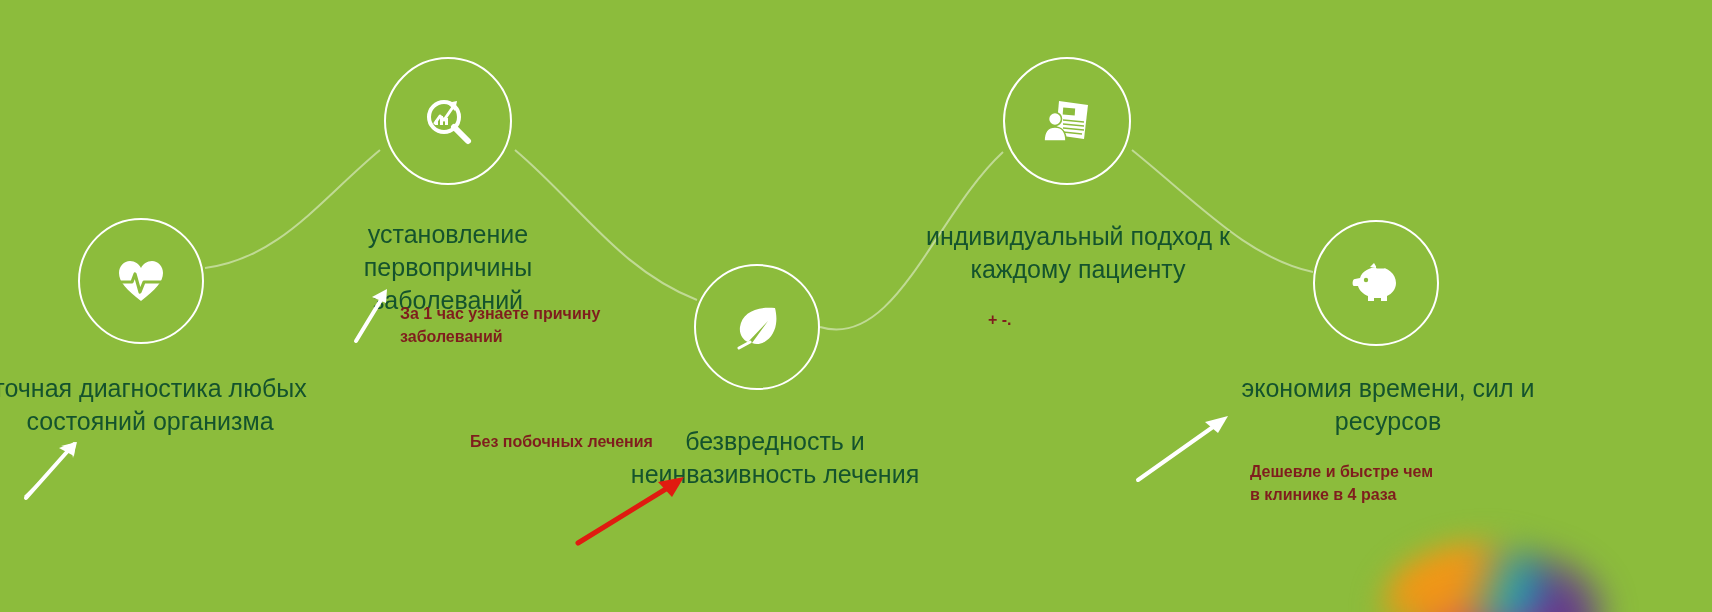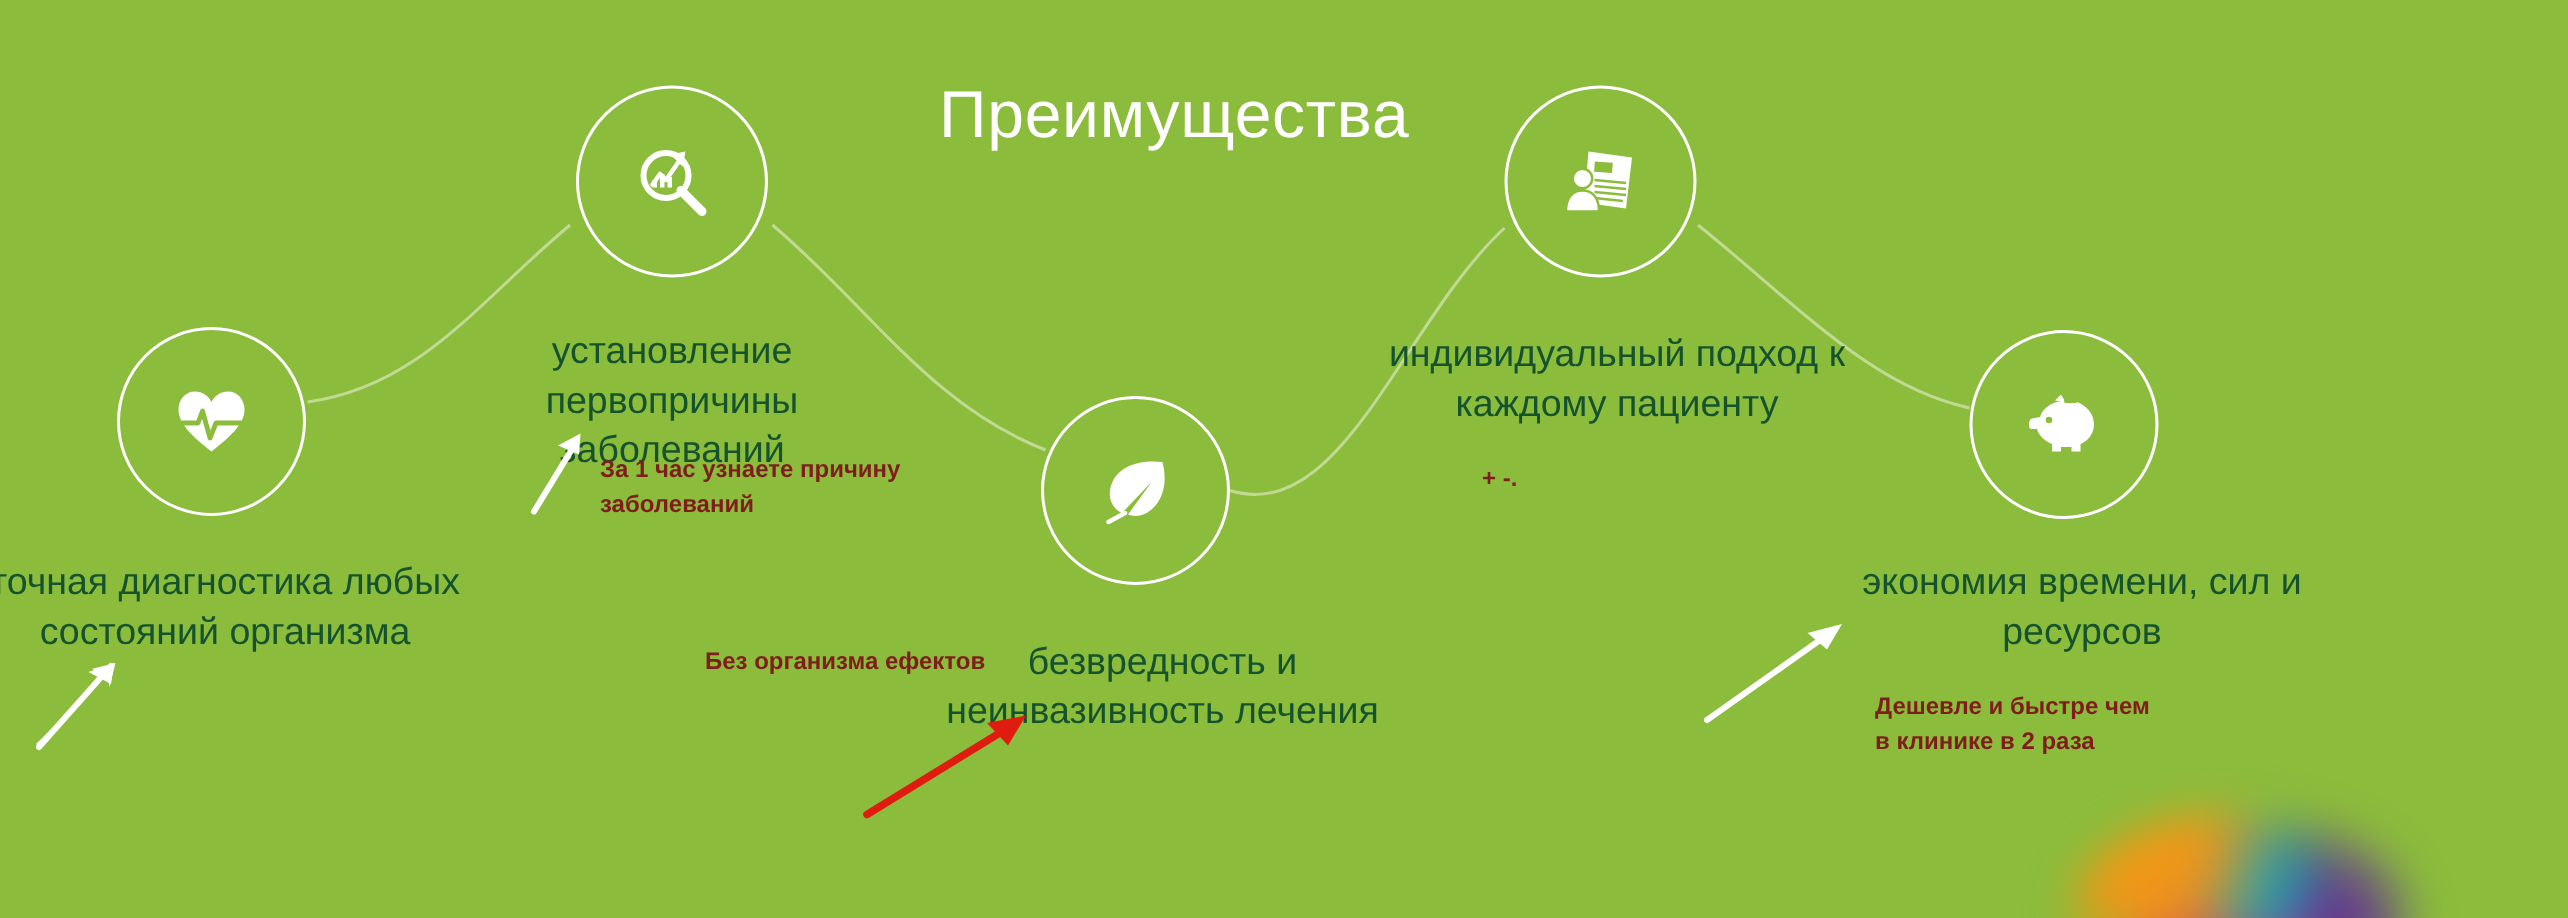--- a/index.html
+++ b/index.html
@@ -119,21 +119,21 @@
       <path fill="#ffffff" d="M 41 4 C 22 2 8 9 6 23 C 5 30 9 36 14 38 L 34 17 L 18 39 C 28 43 40 34 42 20 C 43 14 42 8 41 4 Z"></path>
       <line x1="16" y1="38" x2="5" y2="44" stroke="#ffffff" stroke-width="3" stroke-linecap="round"></line>
     </svg>
   </div>
   <div class="caption" style="left:610px; top:425px; width:330px;">безвредность и
 неинвазивность лечения</div>
   <svg class="arrow" style="left:570px; top:470px;" width="122" height="80" viewBox="0 0 122 80" xmlns="http://www.w3.org/2000/svg">
     <line x1="8" y1="73" x2="104" y2="14" stroke="#e01b10" stroke-width="5" stroke-linecap="round"></line>
     <path fill="#e01b10" d="M 114 7 L 88 12 L 102 27 Z"></path>
   </svg>
-  <div class="note" style="left:470px; top:430px; width:200px;">Без организма ефектов</div>
+  <div class="note" style="left:470px; top:430px; width:200px;">Без побочных лечения</div>
 
   <div class="node" style="left:1003px; top:57px; width:128px; height:128px;">
     <svg class="glyph" width="50" height="48" viewBox="0 0 50 48" xmlns="http://www.w3.org/2000/svg">
       <path fill="#ffffff" d="M 17 4 L 46 8 L 42 42 L 14 38 Z"></path>
       <rect x="21" y="11" width="12" height="7" fill="#8cbc3c" transform="rotate(4 27 14)"></rect>
       <g stroke="#8cbc3c" stroke-width="1.6">
         <line x1="21" y1="23" x2="42" y2="25"></line>
         <line x1="21" y1="27" x2="42" y2="29"></line>
         <line x1="21" y1="31" x2="42" y2="33"></line>
         <line x1="21" y1="35" x2="40" y2="37"></line>
@@ -154,17 +154,16 @@
       <rect x="24" y="3" width="9" height="2.6" rx="1.3" fill="#8cbc3c"></rect>
     </svg>
   </div>
   <div class="caption" style="left:1228px; top:372px; width:320px;">экономия времени, сил и
 ресурсов</div>
   <svg class="arrow" style="left:1132px; top:408px;" width="105" height="80" viewBox="0 0 105 80" xmlns="http://www.w3.org/2000/svg">
     <line x1="6" y1="72" x2="88" y2="14" stroke="#ffffff" stroke-width="4" stroke-linecap="round"></line>
     <path fill="#ffffff" d="M 96 8 L 73 14 L 86 25 Z"></path>
   </svg>
   <div class="note" style="left:1250px; top:460px; width:240px;">Дешевле и быстре чем
-в клинике в 2 раза</div>
+в клинике в 4 раза</div>
 
-  <div class="title" style="left:626px; top:52px;">Преимущества</div>
 
 </div>
 
 </body></html>

